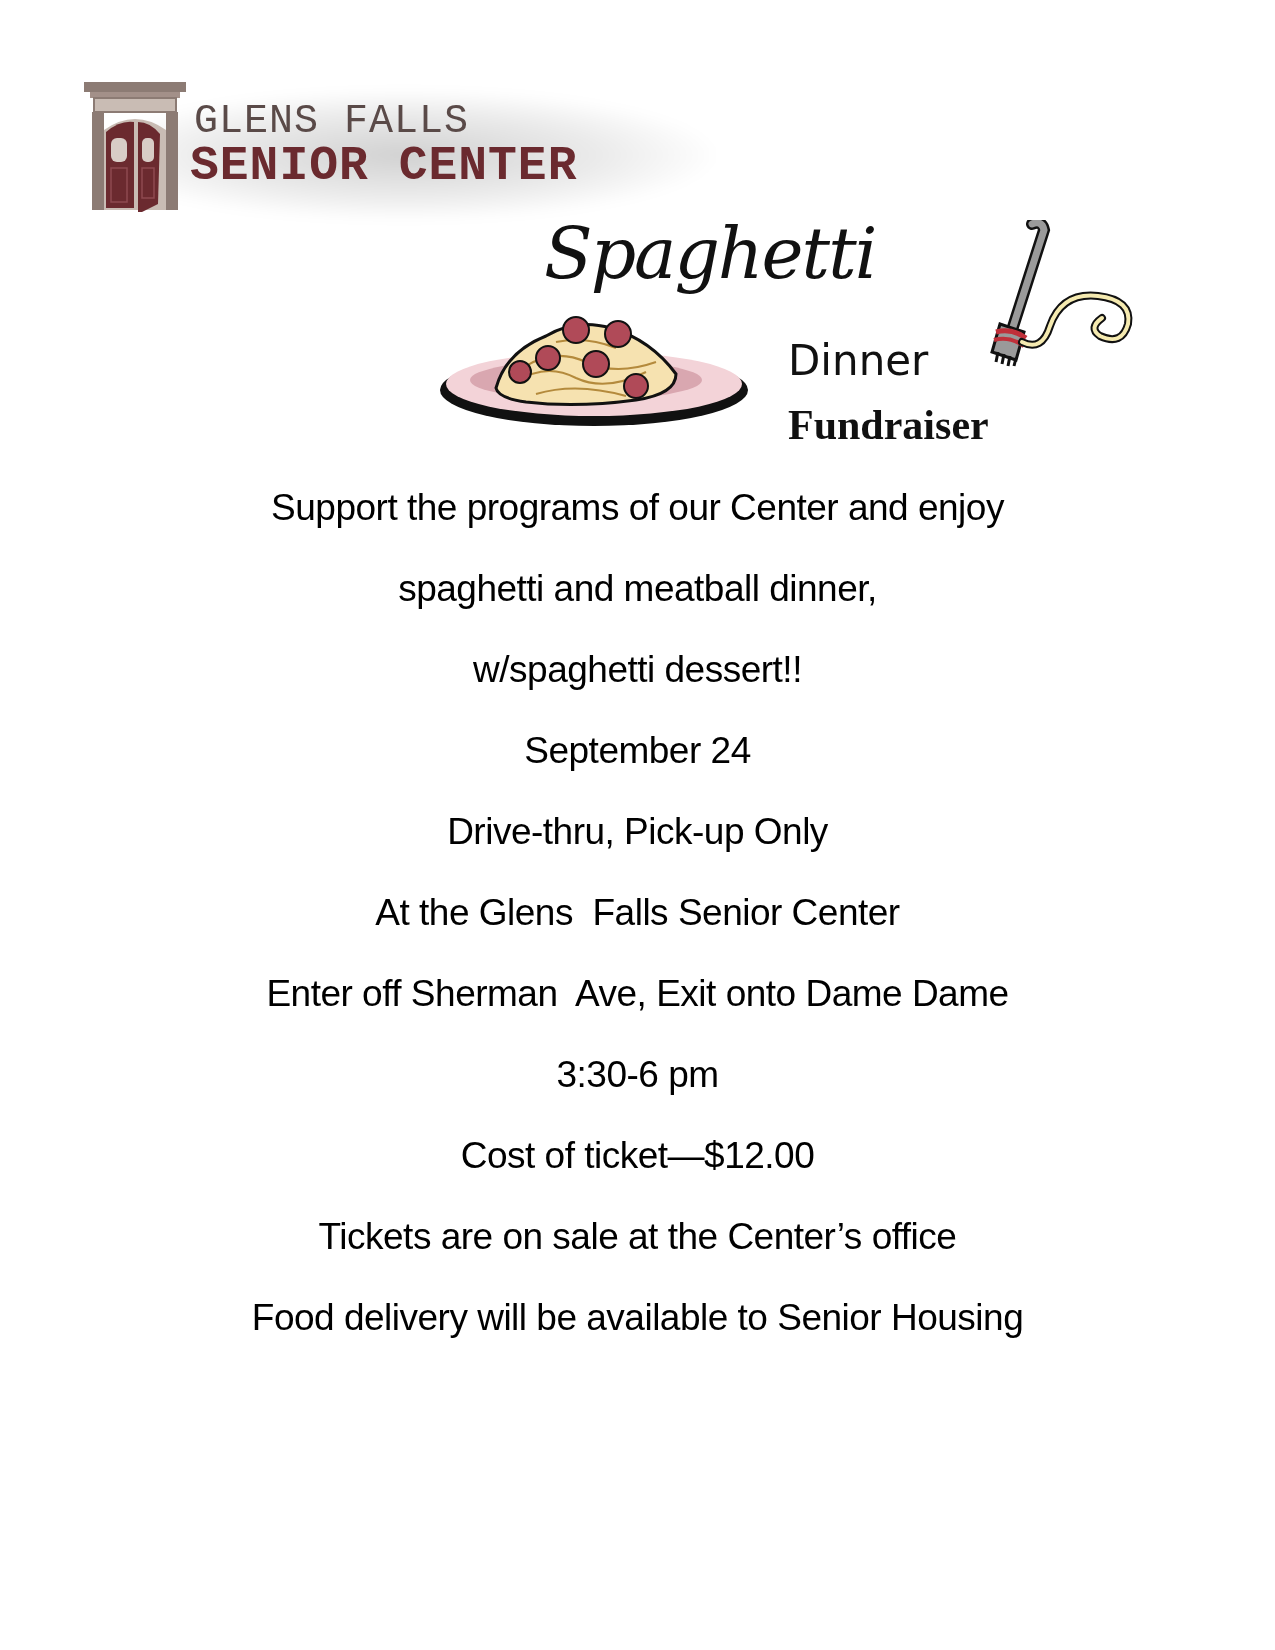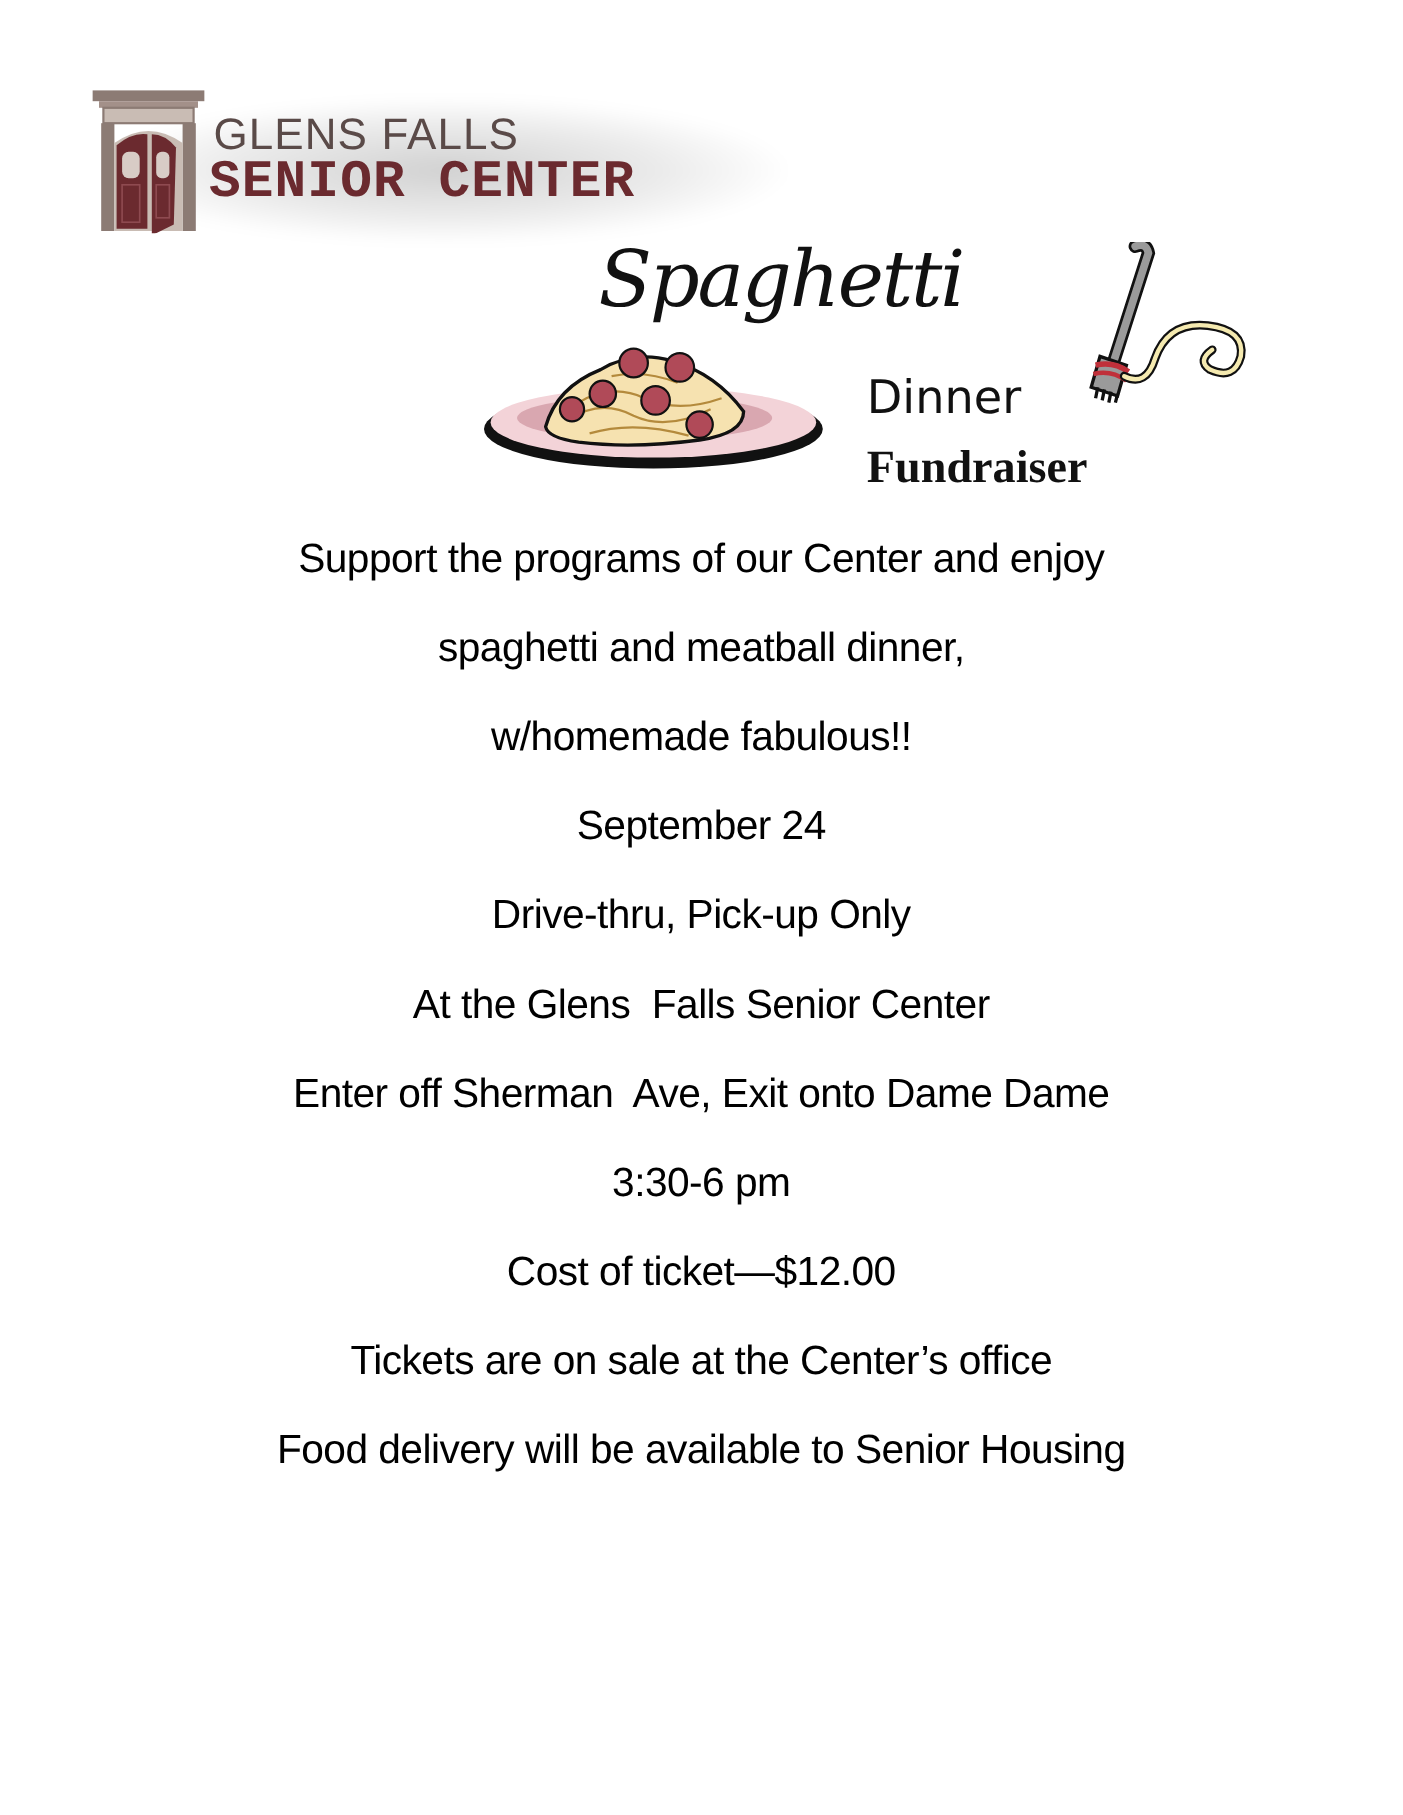--- a/index.html
+++ b/index.html
@@ -1,21 +1,21 @@
 <!DOCTYPE html>
 <html><head>
   <meta charset="utf-8">
   <style>
     html, body { margin: 0; padding: 0; background: #ffffff; }
     body { width: 1275px; height: 1650px; position: relative; overflow: hidden; font-family: "Liberation Sans", sans-serif; }
 
     .logo { position: absolute; left: 84px; top: 80px; width: 640px; height: 140px; }
     .logo-shadow { position: absolute; left: 10px; top: 10px; width: 620px; height: 130px; background: radial-gradient(ellipse at center, rgba(0,0,0,0.18) 0%, rgba(0,0,0,0.08) 45%, rgba(0,0,0,0) 72%); filter: blur(6px); }
     .door { position: absolute; left: 0; top: 2px; width: 102px; height: 130px; }
-    .logo-line1 { position: absolute; left: 110px; top: 22px; font-size: 40px; letter-spacing: 1px; color: #5a4a48; font-family: Liberation Sans, sans-serif; font-weight: normal; line-height: 1; }
+    .logo-line1 { position: absolute; left: 110px; top: 22px; font-size: 40px; letter-spacing: 1px; color: #5a4a48; font-family: Liberation Mono, monospace; font-weight: normal; line-height: 1; }
     .logo-line2 { position: absolute; left: 106px; top: 62px; font-size: 48px; font-weight: bold; letter-spacing: 1px; color: #6b2a2f; font-family: Liberation Mono, monospace; line-height: 1; }
 
     .banner { position: absolute; left: 432px; top: 212px; width: 720px; height: 270px; }
     .script-title { position: absolute; left: 112px; top: 6px; font-family: "DejaVu Serif", serif; font-style: italic; font-size: 71px; color: #111; line-height: 1; letter-spacing: -2px; }
     .sub-1 { position: absolute; left: 356px; top: 128px; font-family: "DejaVu Sans", sans-serif; font-weight: normal; font-size: 42px; color: #111; line-height: 1; }
     .sub-2 { position: absolute; left: 356px; top: 192px; font-family: Liberation Serif, serif; font-weight: bold; font-size: 42px; color: #111; line-height: 1; }
     .banner svg { position: absolute; }
 
     .body-lines { position: absolute; left: 0; top: 478px; width: 1275px; }
     .line { display: block; text-align: center; font-family: "Liberation Sans", sans-serif; font-weight: normal; font-size: 37px; color: #000; height: 81px; line-height: 60px; white-space: pre; letter-spacing: -0.5px; }
@@ -83,21 +83,21 @@
     <path d="M70 122 Q90 132 98 106 Q110 72 146 76 Q180 80 176 104 Q170 126 148 116 Q136 108 150 98" fill="none" stroke="#f5eab0" stroke-width="4" stroke-linecap="round"></path>
   </svg>
 
   <div class="sub-1">Dinner</div>
   <div class="sub-2">Fundraiser</div>
 </div>
 
 <div class="body-lines">
   <span class="line">Support the programs of our Center and enjoy</span>
   <span class="line">spaghetti and meatball dinner,</span>
-  <span class="line">w/homemade fabulous!!</span>
+  <span class="line">w/spaghetti dessert!!</span>
   <span class="line">September 24</span>
   <span class="line">Drive-thru, Pick-up Only</span>
   <span class="line">At the Glens  Falls Senior Center</span>
   <span class="line">Enter off Sherman  Ave, Exit onto Dame Dame</span>
   <span class="line">3:30-6 pm</span>
   <span class="line">Cost of ticket—$12.00</span>
   <span class="line">Tickets are on sale at the Center’s office</span>
   <span class="line">Food delivery will be available to Senior Housing</span>
 </div>
 

